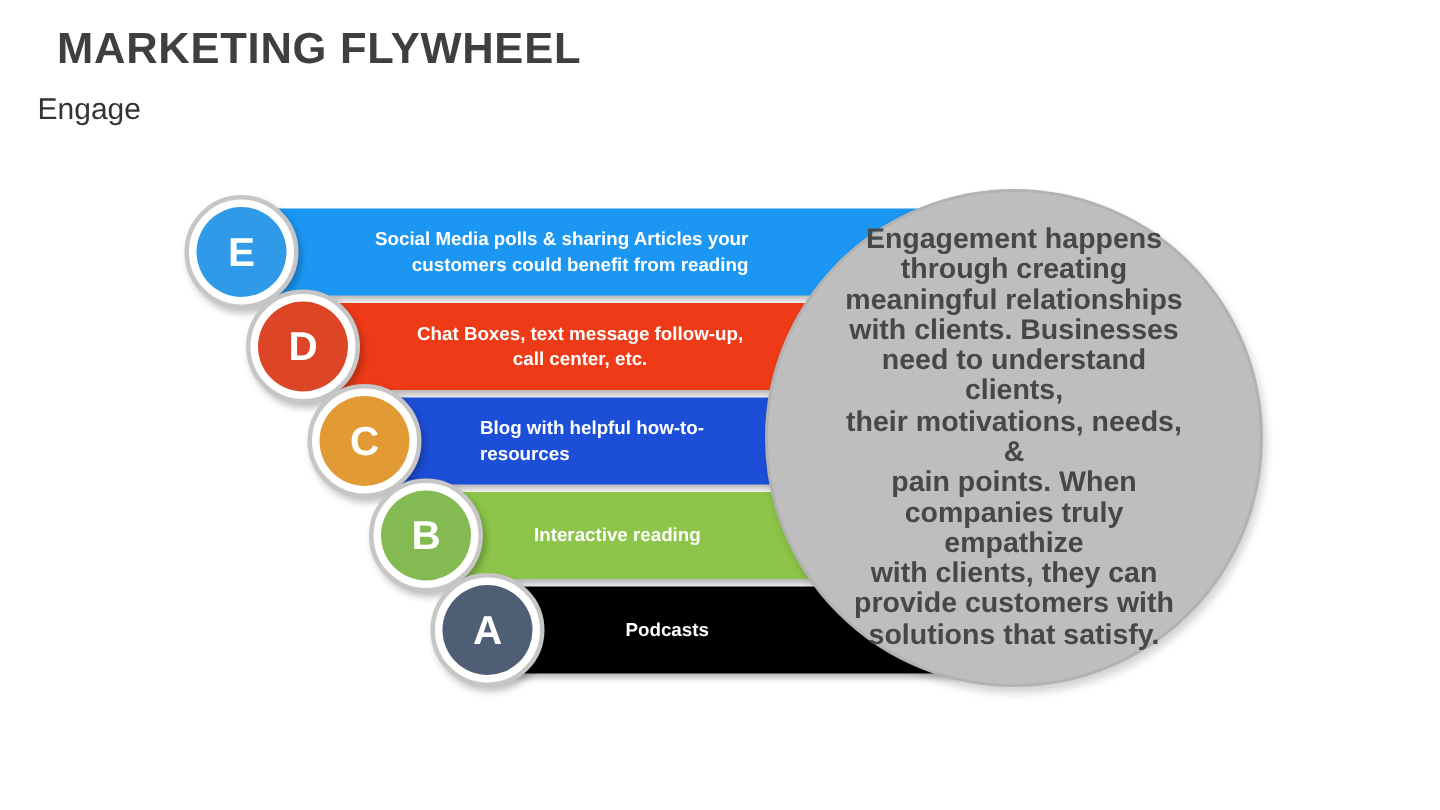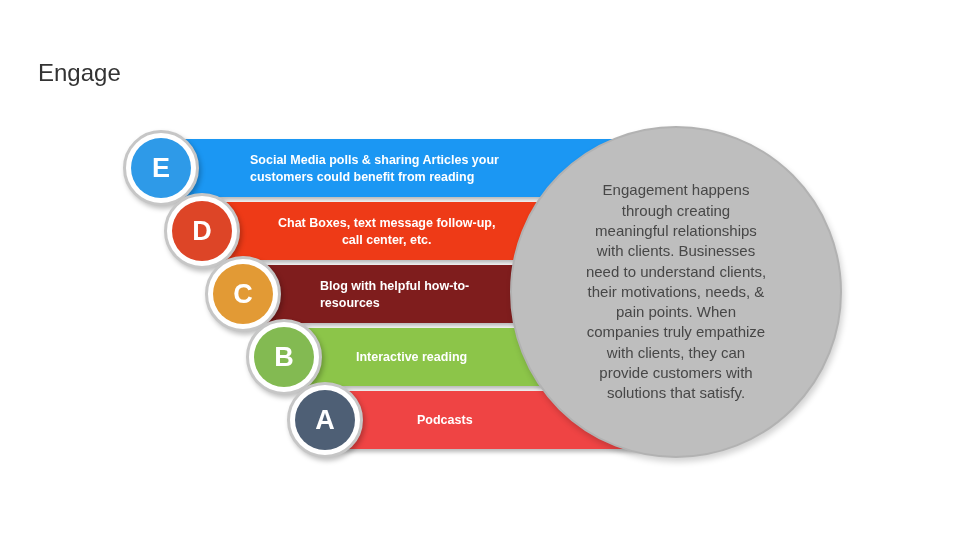--- a/index.html
+++ b/index.html
@@ -5,28 +5,28 @@
   html,body { margin:0; padding:0; background:#ffffff; }
   .slide {
     position:relative; width:960px; height:540px; background:#ffffff;
     overflow:hidden; font-family:"Liberation Sans", sans-serif;
   }
   .title {
     position:absolute; left:38px; top:16px; font-size:29px; font-weight:bold;
     color:#3f3f3f; letter-spacing:0.5px; line-height:34px;
   }
   .subtitle {
-    position:absolute; left:38px; top:61px; font-size:24px; color:#333333;
+    position:absolute; left:25px; top:61px; font-size:20px; color:#333333;
     line-height:24px;
   }
   .bar {
     position:absolute; height:58px; z-index:1;
     box-shadow: 2px 3px 4px rgba(0,0,0,0.28);
   }
-  .bar0 { left:160px; top:139px; width:480px; }
+  .bar0 { left:160px; top:139px; width:480px;text-align:right; }
   .bar1 { left:201px; top:202px; width:439px;text-align:center; }
   .bar2 { left:242px; top:265px; width:398px; }
   .bar3 { left:283px; top:328px; width:357px; }
   .bar4 { left:324px; top:391px; width:316px; }
   .bar-text {
     position:absolute; top:50%; transform:translateY(-50%);
     color:#ffffff; font-weight:bold; font-size:12.5px; line-height:16.5px;
     white-space:nowrap;
   }
   .bar0 .bar-text { left:90px; }
@@ -51,46 +51,47 @@
     color:#ffffff; font-weight:bold; font-size:27px; line-height:1;
   }
   .callout {
     position:absolute; left:510px; top:126px; width:332px; height:332px;
     border-radius:50%; z-index:2; box-sizing:border-box;
     border:2px solid #b2b2b2;
     display:flex; align-items:center; justify-content:center;
     box-shadow: 2px 4px 6px rgba(0,0,0,0.18);
   }
   .callout-text {
-    width:240px; text-align:center; font-size:15px; font-weight:normal;
+    width:240px; text-align:center; font-size:19px; font-weight:bold;
     color:#474747; line-height:20.3px;
   }
 </style>
 </head>
 <body>
 
 <div class="slide">
 
+  <div class="title">MARKETING FLYWHEEL</div>
   <div class="subtitle">Engage</div>
 
   <div>
 
     <div class="bar bar0" style="background: rgb(27, 151, 243);">
       <div class="bar-text">Social Media polls &amp; sharing Articles your<br>customers could benefit from reading</div>
     </div>
     <div class="bar bar1" style="background: rgb(238, 58, 23);">
       <div class="bar-text">Chat Boxes, text message follow-up,<br>call center, etc.</div>
     </div>
-    <div class="bar bar2" style="background: #7f1d1d;">
+    <div class="bar bar2" style="background: #1d4ed8;">
       <div class="bar-text">Blog with helpful how-to-<br>resources</div>
     </div>
     <div class="bar bar3" style="background: rgb(140, 197, 73);">
       <div class="bar-text">Interactive reading</div>
     </div>
-    <div class="bar bar4" style="background: #ef4444;">
+    <div class="bar bar4" style="background: #000000;">
       <div class="bar-text">Podcasts</div>
     </div>
 
     <div class="callout" style="background: rgb(190, 190, 190);">
       <div class="callout-text">Engagement happens<br>through creating<br>meaningful relationships<br>with clients. Businesses<br>need to understand clients,<br>their motivations, needs, &amp;<br>pain points. When<br>companies truly empathize<br>with clients, they can<br>provide customers with<br>solutions that satisfy.</div>
     </div>
 
     <div class="badge badge0">
       <div class="badge-inner" style="background: rgb(46, 154, 232);">E</div>
     </div>

